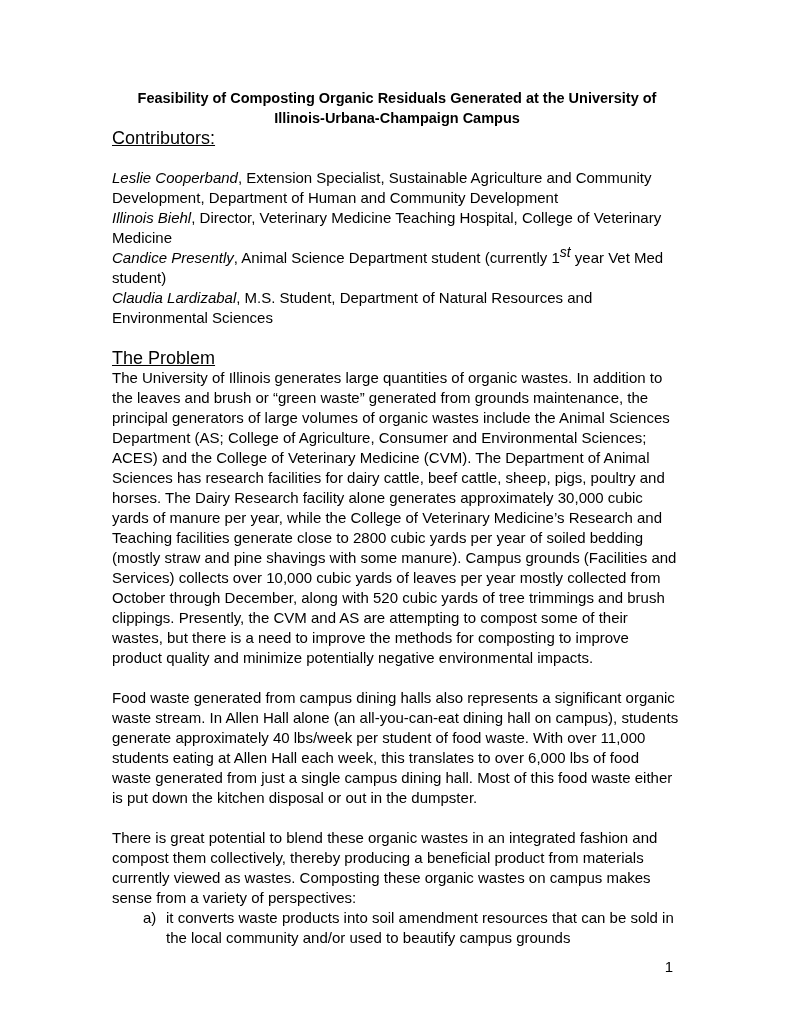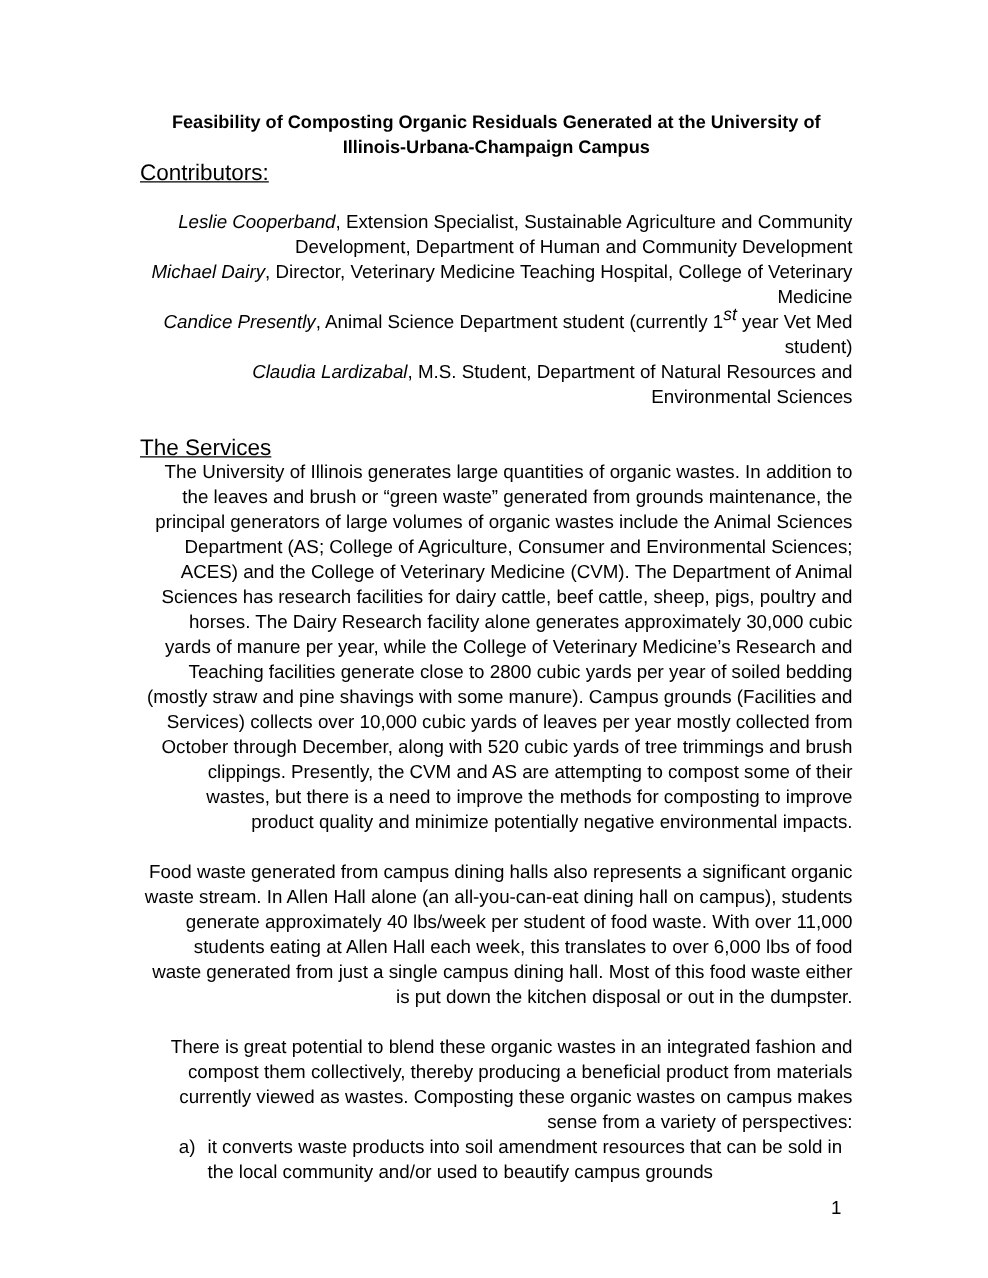--- a/index.html
+++ b/index.html
@@ -45,21 +45,21 @@
     margin: 0;
     display: block;
     width: -moz-fit-content;
     width: fit-content;
     white-space: pre;
   }
   .para {
     font-size: 15px;
     line-height: 20px;
     margin: 0;
-    text-align: right;
+    text-align: left;
   }
   .blank {
     height: 20px;
     line-height: 20px;
     font-size: 15px;
   }
   .name {
     font-style: italic;
   }
   sup {
@@ -109,29 +109,29 @@
       <span>Feasibility of Composting Organic Residuals Generated at the University of</span>
       <span>Illinois-Urbana-Champaign Campus</span>
     </div>
 
     <div class="heading">Contributors:</div>
 
     <div class="blank">&nbsp;</div>
 
     <p class="para"><span class="name">Leslie Cooperband</span><span>, Extension Specialist, Sustainable Agriculture and Community Development, Department of Human and Community Development</span></p>
 
-    <p class="para"><span class="name">Michael Dairy</span><span>, Director, Veterinary Medicine Teaching Hospital, College of Veterinary Medicine</span></p>
+    <p class="para"><span class="name">Illinois Biehl</span><span>, Director, Veterinary Medicine Teaching Hospital, College of Veterinary Medicine</span></p>
 
     <p class="para"><span class="name">Candice Presently</span><span>, Animal Science Department student (currently 1</span><sup>st</sup><span> year Vet Med student)</span></p>
 
     <p class="para"><span class="name">Claudia Lardizabal</span><span>, M.S. Student, Department of Natural Resources and Environmental Sciences</span></p>
 
     <div class="blank">&nbsp;</div>
 
-    <div class="heading">The Services</div>
+    <div class="heading">The Problem</div>
 
     <p class="para">The University of Illinois generates large quantities of organic wastes.  In addition to the leaves and brush or “green waste” generated from grounds maintenance, the principal generators of large volumes of organic wastes include the Animal Sciences Department (AS; College of Agriculture, Consumer and Environmental Sciences; ACES) and the College of Veterinary Medicine (CVM). The Department of Animal Sciences has research facilities for dairy cattle, beef cattle, sheep, pigs, poultry and horses.  The Dairy Research facility alone generates approximately 30,000 cubic yards of manure per year, while the College of Veterinary Medicine’s Research and Teaching facilities generate close to 2800 cubic yards per year of soiled bedding (mostly straw and pine shavings with some manure).  Campus grounds (Facilities and Services) collects over 10,000 cubic yards of leaves per year mostly collected from October through December, along with 520 cubic yards of tree trimmings and brush clippings.  Presently, the CVM and AS are attempting to compost some of their wastes, but there is a need to improve the methods for composting to improve product quality and minimize potentially negative environmental impacts.</p>
 
     <div class="blank">&nbsp;</div>
 
     <p class="para">Food waste generated from campus dining halls also represents a significant organic waste stream.  In Allen Hall alone (an all-you-can-eat dining hall on campus), students generate approximately 40 lbs/week per student of food waste.  With over 11,000 students eating at Allen Hall each week, this translates to over 6,000 lbs of food waste generated from just a single campus dining hall.  Most of this food waste either is put down the kitchen disposal or out in the dumpster.</p>
 
     <div class="blank">&nbsp;</div>
 
 

